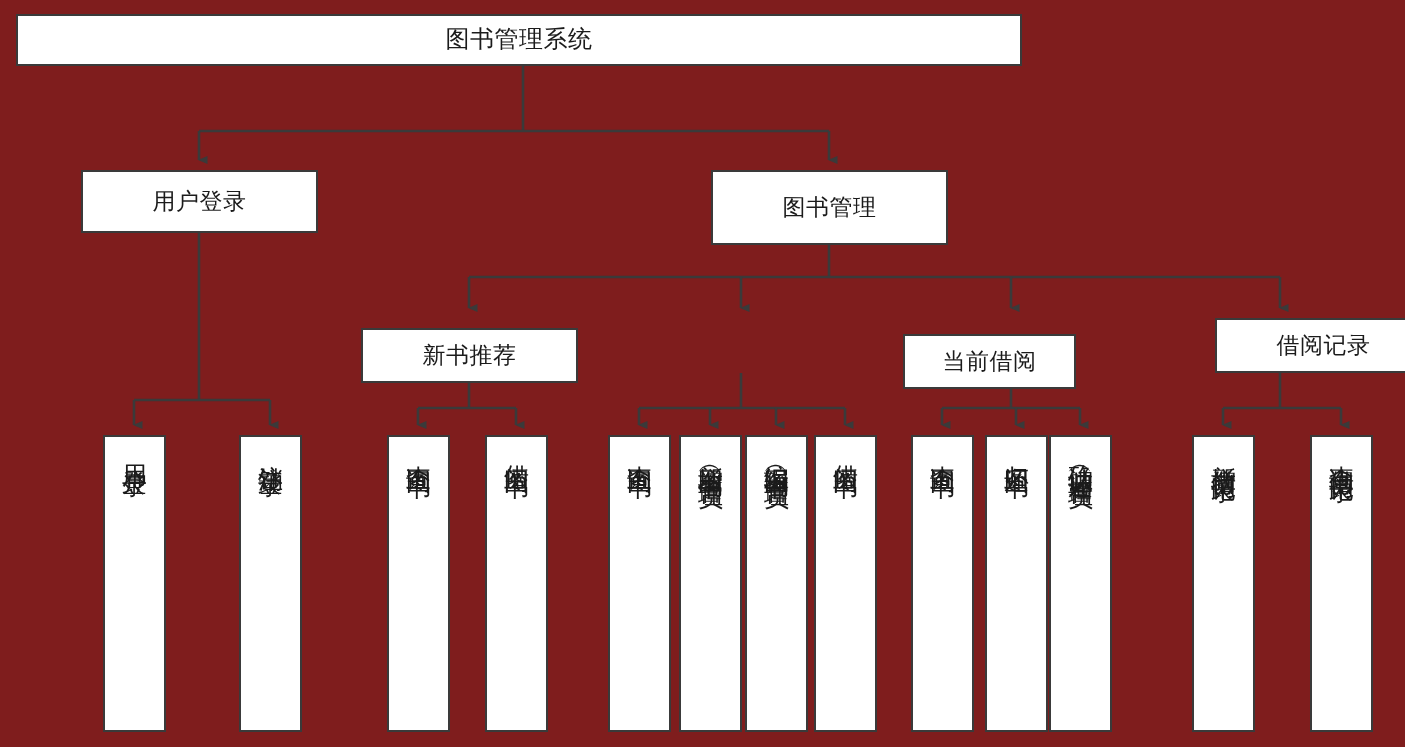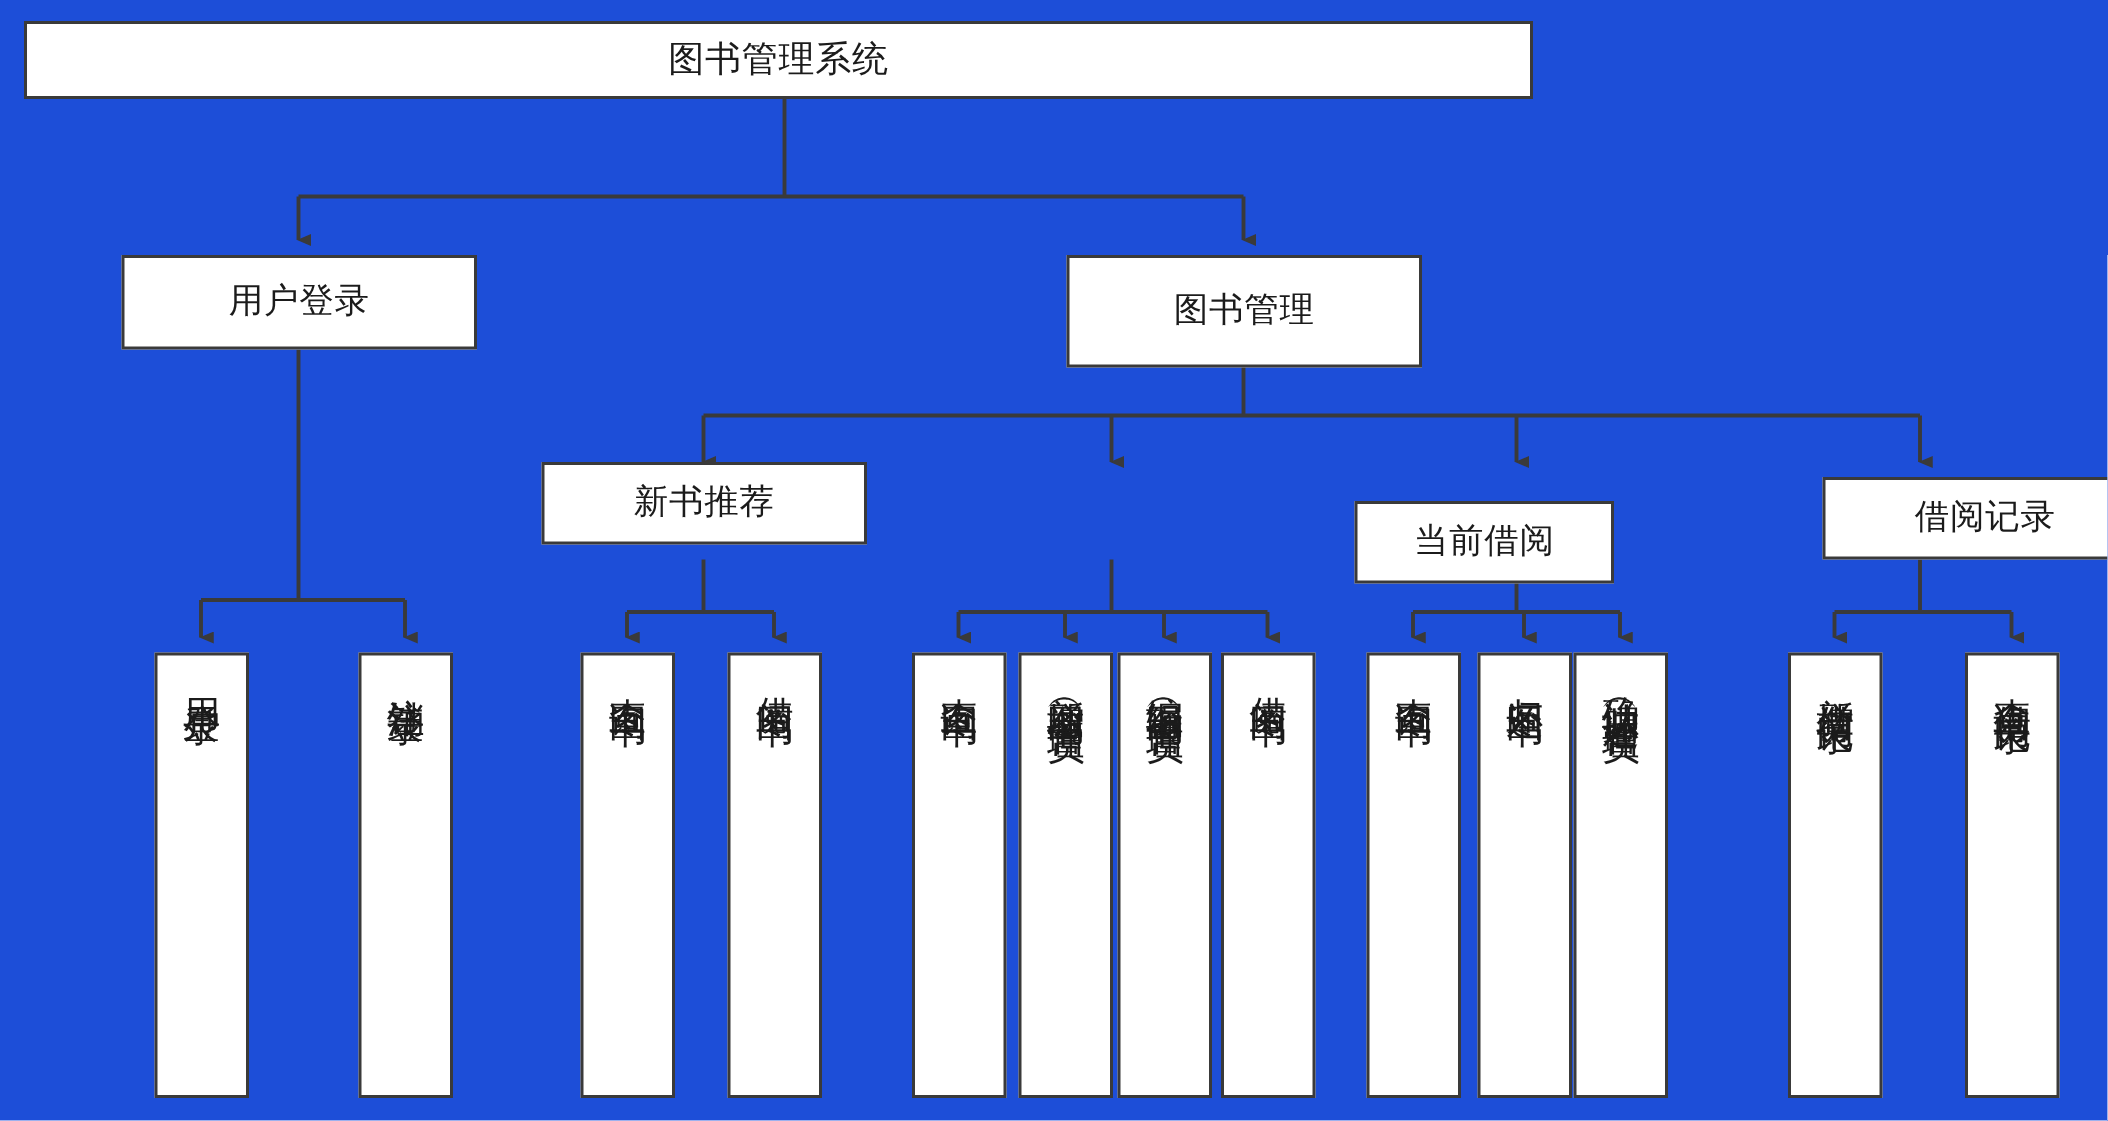--- a/index.html
+++ b/index.html
@@ -8,21 +8,21 @@
     padding: 0;
     background: #ffffff;
   }
   body {
     font-family: "DejaVu Sans", "Liberation Sans", sans-serif;
   }
   #diagram-canvas {
     position: relative;
     width: 1405px;
     height: 747px;
-    background: #1d4ed8;
+    background: #7f1d1d;
     overflow: hidden;
   }
   #edge-layer {
     position: absolute;
     left: 0;
     top: 0;
     width: 1405px;
     height: 747px;
     pointer-events: none;
   }
@@ -124,21 +124,21 @@
     <span class="node-label">图书管理系统</span>
   </div>
 
   <div class="node horiz" style="left: 81px; top: 170px; width: 237px; height: 63px;">
     <span class="node-label">用户登录</span>
   </div>
   <div class="node horiz" style="left: 711px; top: 170px; width: 237px; height: 75px;">
     <span class="node-label">图书管理</span>
   </div>
 
-  <div class="node horiz" style="left: 361px; top: 308px; width: 217px; height: 55px;">
+  <div class="node horiz" style="left: 361px; top: 328px; width: 217px; height: 55px;">
     <span class="node-label">新书推荐</span>
   </div>
   <div class="node horiz" style="left: 903px; top: 334px; width: 173px; height: 55px;">
     <span class="node-label">当前借阅</span>
   </div>
   <div class="node horiz" style="left: 1215px; top: 318px; width: 217px; height: 55px;">
     <span class="node-label">借阅记录</span>
   </div>
 
   <div class="node vert" style="left: 103px; top: 435px; width: 63px; height: 297px;">

